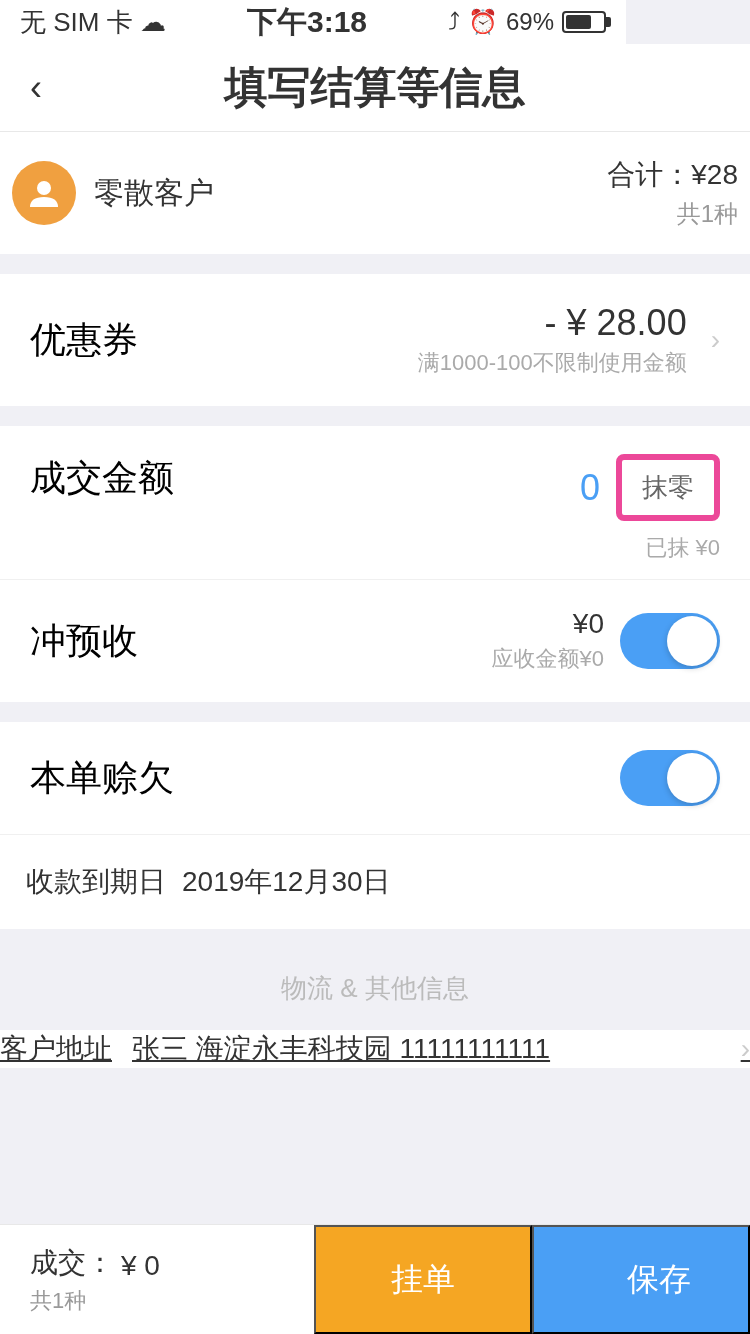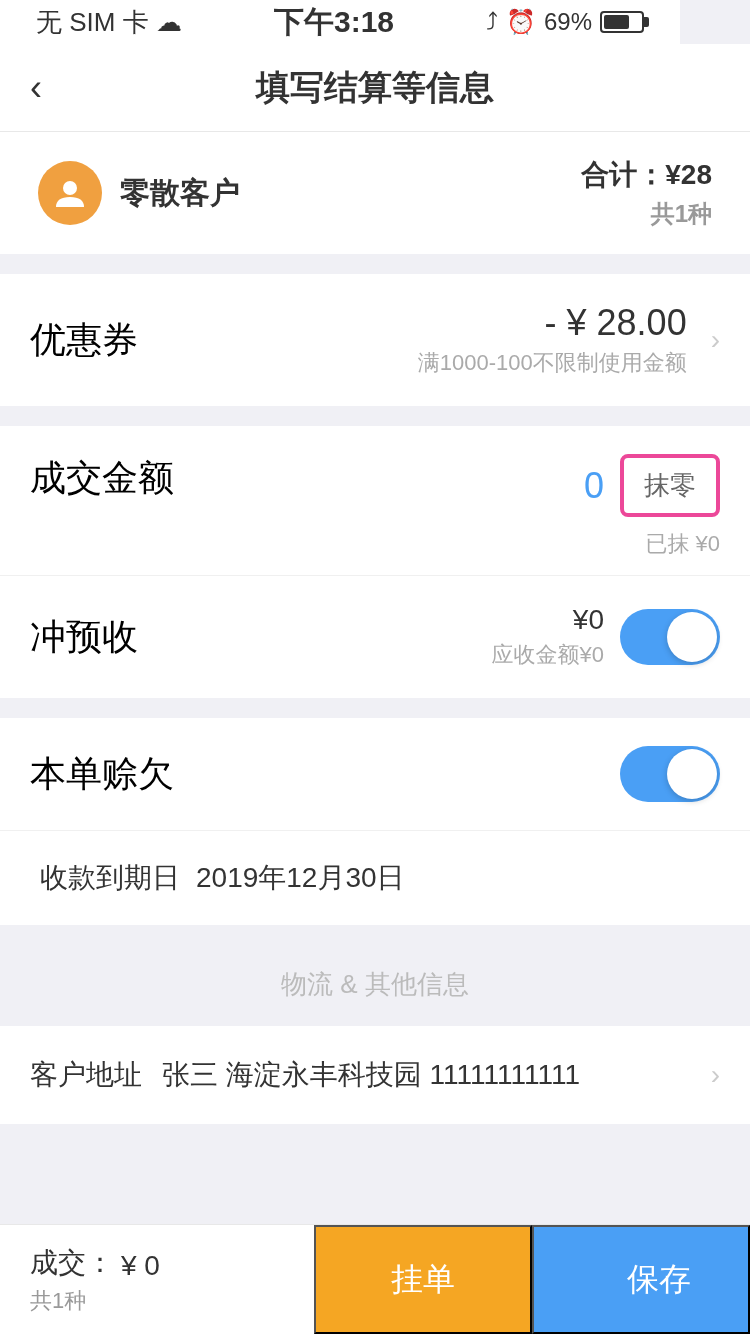--- a/index.html
+++ b/index.html
@@ -8,27 +8,27 @@
       width: 750px;
       min-height: 1334px;
       font-family: -apple-system, "PingFang SC", "Helvetica Neue", sans-serif;
       background: #f0f0f5;
       font-size: 28px;
       color: #333;
     }
 
     
     .status-bar {
-      width: 680px;
+      width: 626px;
       height: 44px;
       background: #fff;
       display: flex;
       align-items: center;
       justify-content: space-between;
-      padding: 0 36px;
+      padding: 0 20px;
       font-size: 26px;
       font-weight: 500;
     }
     .status-left { display: flex; align-items: center; gap: 10px; }
     .status-center { font-size: 30px; font-weight: 600; }
     .status-right { display: flex; align-items: center; gap: 8px; font-size: 24px; }
     .battery {
       width: 44px; height: 22px; border: 2px solid #333; border-radius: 4px; position: relative;
       display: flex; align-items: center; padding: 2px;
     }
@@ -50,40 +50,39 @@
       border-bottom: 1px solid #e8e8e8;
     }
     .nav-back {
       position: absolute;
       left: 30px;
       font-size: 36px;
       color: #333;
       cursor: pointer;
     }
     .nav-title {
-      font-size: 34px;
+      font-size: 43px;
       font-weight: 600;
       color: #333;
     }
 
     
     .content {
       flex: 1;
       background: #f0f0f5;
     }
 
     
     .customer-section {
       background: #fff;
-      padding: 24px 38px;
+      padding: 24px 12px;
       display: flex;
       align-items: center;
       justify-content: space-between;
       margin-top: 0;
-      font-weight: bold;
     }
     .customer-left { display: flex; align-items: center; gap: 18px; }
     .customer-avatar {
       width: 64px; height: 64px; border-radius: 50%;
       background: #f0a040;
       display: flex; align-items: center; justify-content: center;
       font-size: 32px; color: #fff;
     }
     .customer-name { font-size: 30px; color: #333; }
     .customer-right { text-align: right; }
@@ -119,21 +118,21 @@
     
     .deal-amount-value {
       font-size: 36px;
       color: #4a9ff5;
       font-weight: 500;
     }
     .deal-sub { font-size: 22px; color: #aaa; margin-top: 4px; }
 
     
     .round-btn {
-      border: 4px solid #ec4899;
+      border: 6px solid #ec4899;
       border-radius: 8px;
       padding: 10px 20px;
       font-size: 26px;
       color: #666;
       background: #fff;
       cursor: pointer;
     }
 
     
     .toggle {
@@ -161,21 +160,21 @@
     .pre-receive-sub { font-size: 22px; color: #aaa; margin-top: 4px; }
 
     
     .debt-section {
       background: #fff;
       margin-top: 0;
     }
 
     
     .due-date-row {
-      padding: 28px 40px;
+      padding: 28px 26px;
       display: flex;
       align-items: center;
       gap: 16px;
     }
     .due-date-label { font-size: 28px; color: #333; }
     .due-date-value { font-size: 28px; color: #333; }
 
     
     .logistics-divider {
       background: #f0f0f5;
@@ -184,22 +183,22 @@
     }
     .logistics-label { font-size: 26px; color: #bbb; }
 
     
     .address-section {
       background: #fff;
     }
     .address-row {
       display: flex;
       align-items: center;
-      padding: 30px;
       gap: 20px;
+      text-decoration: underline;
     }
     .address-label { font-size: 28px; color: #333; flex-shrink: 0; }
     .address-value { font-size: 28px; color: #333; flex: 1; }
 
     
     .bottom-filler {
       flex: 1;
       background: #f0f0f5;
       min-height: 200px;
     }

